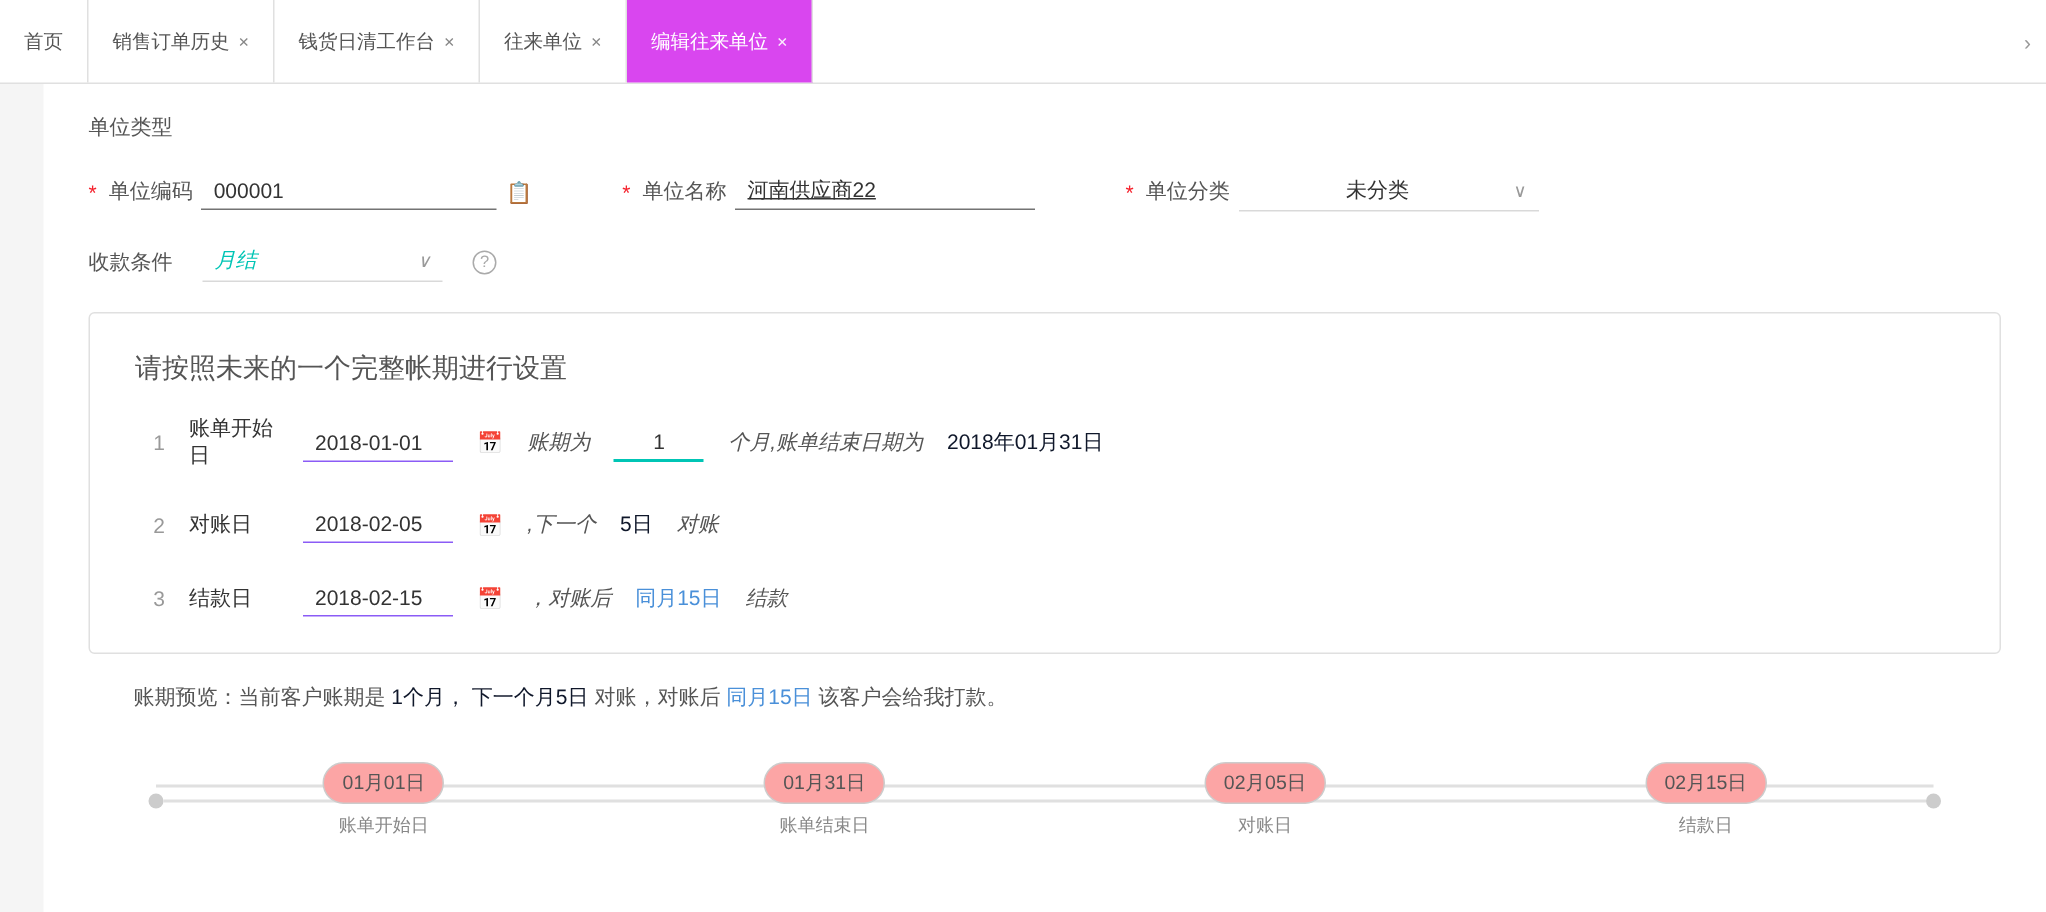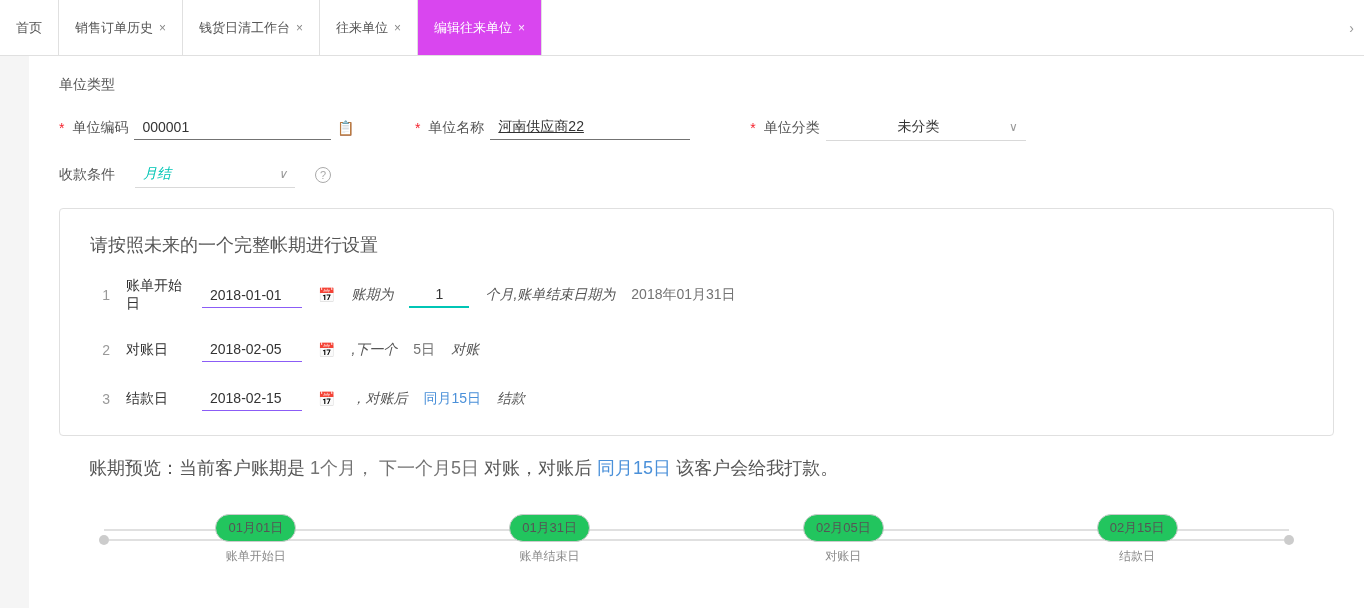--- a/index.html
+++ b/index.html
@@ -193,39 +193,39 @@
       border: none;
       border-bottom: 2px solid #00c5b5;
       padding: 4px 8px;
       font-size: 14px;
       color: #333;
       outline: none;
       width: 60px;
       text-align: center;
     }
 
-    .highlight-orange { color: #737373; font-weight: 500; }
+    .highlight-orange { color: #0f172a; font-weight: 500; }
     .highlight-blue { color: #4a90d9; font-weight: 500; }
     .period-text { color: #555; font-style: italic; }
 
     
     .preview-text {
-      font-size: 18px;
+      font-size: 14px;
       color: #555;
       margin-bottom: 24px;
       padding: 0 30px;
     }
 
     
     .timeline-container {
       padding: 10px 30px 20px;
       position: relative;
     }
     .timeline-node-bubble {
-      background: #22c55e;
+      background: #fca5a5;
       border: 1px solid #ccc;
       border-radius: 20px;
       padding: 4px 12px;
       font-size: 13px;
       color: #555;
       white-space: nowrap;
     }
     .timeline-node-label {
       font-size: 12px;
       color: #888;

